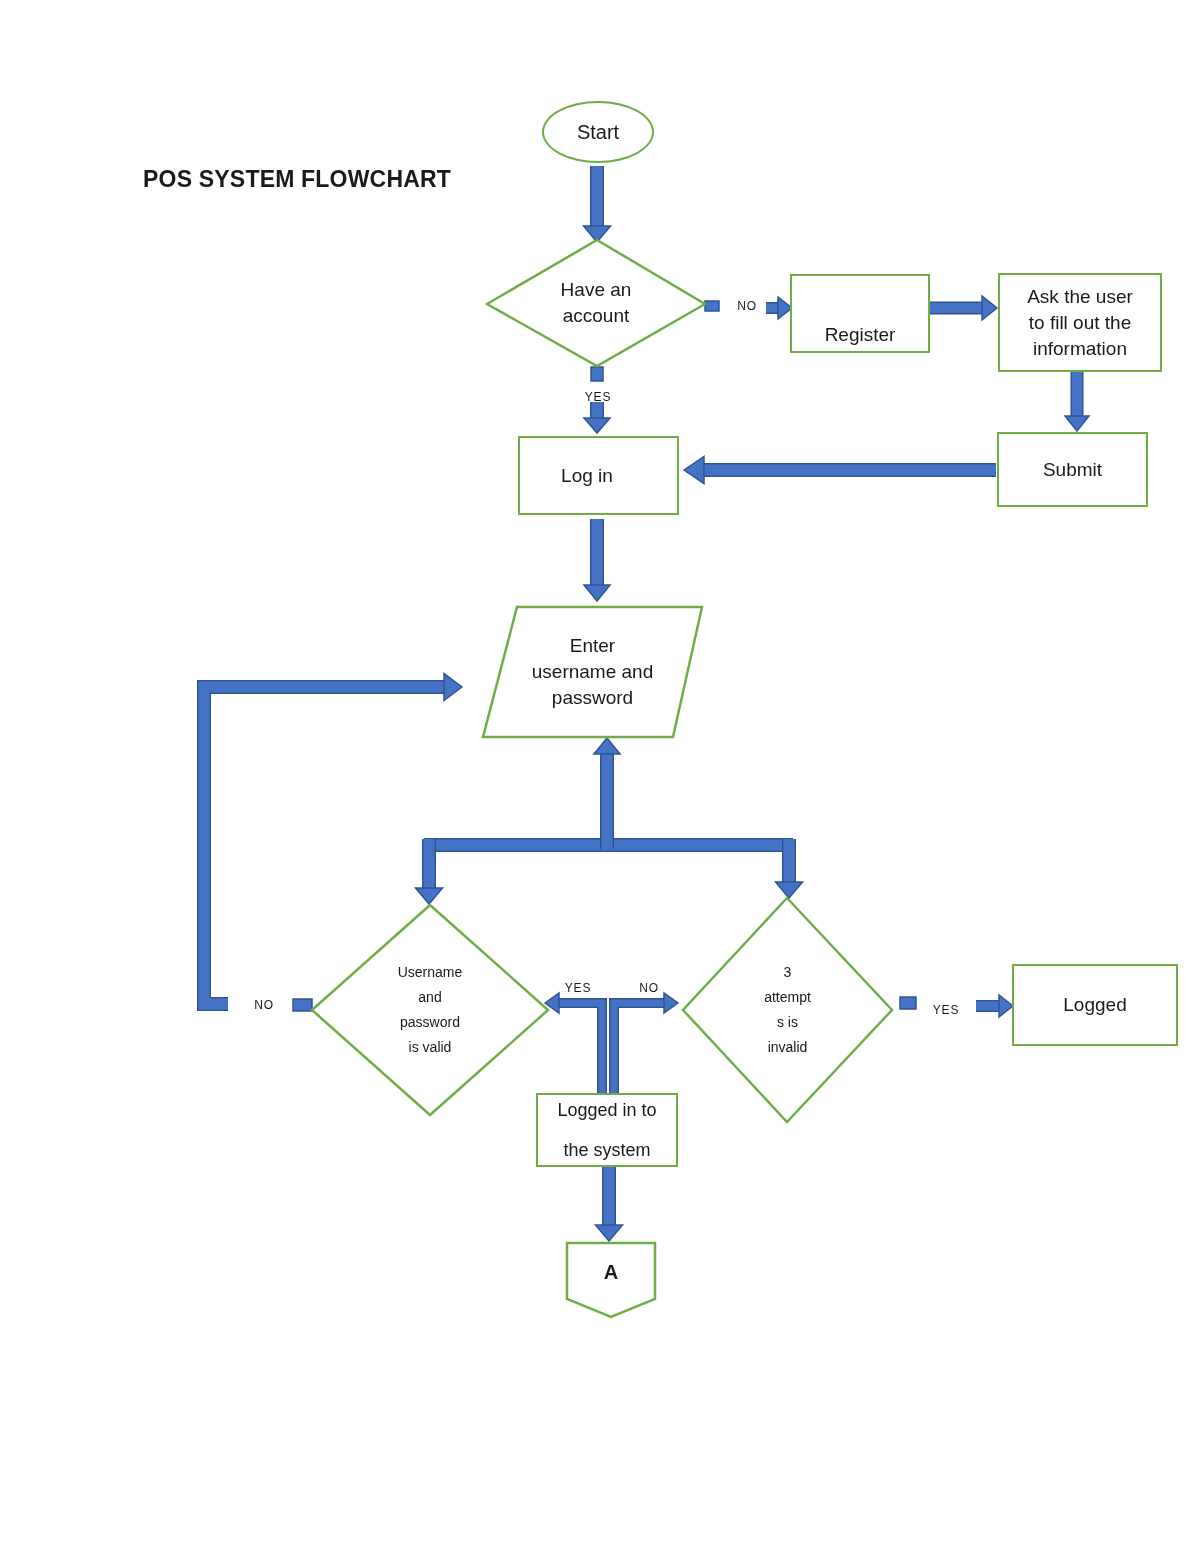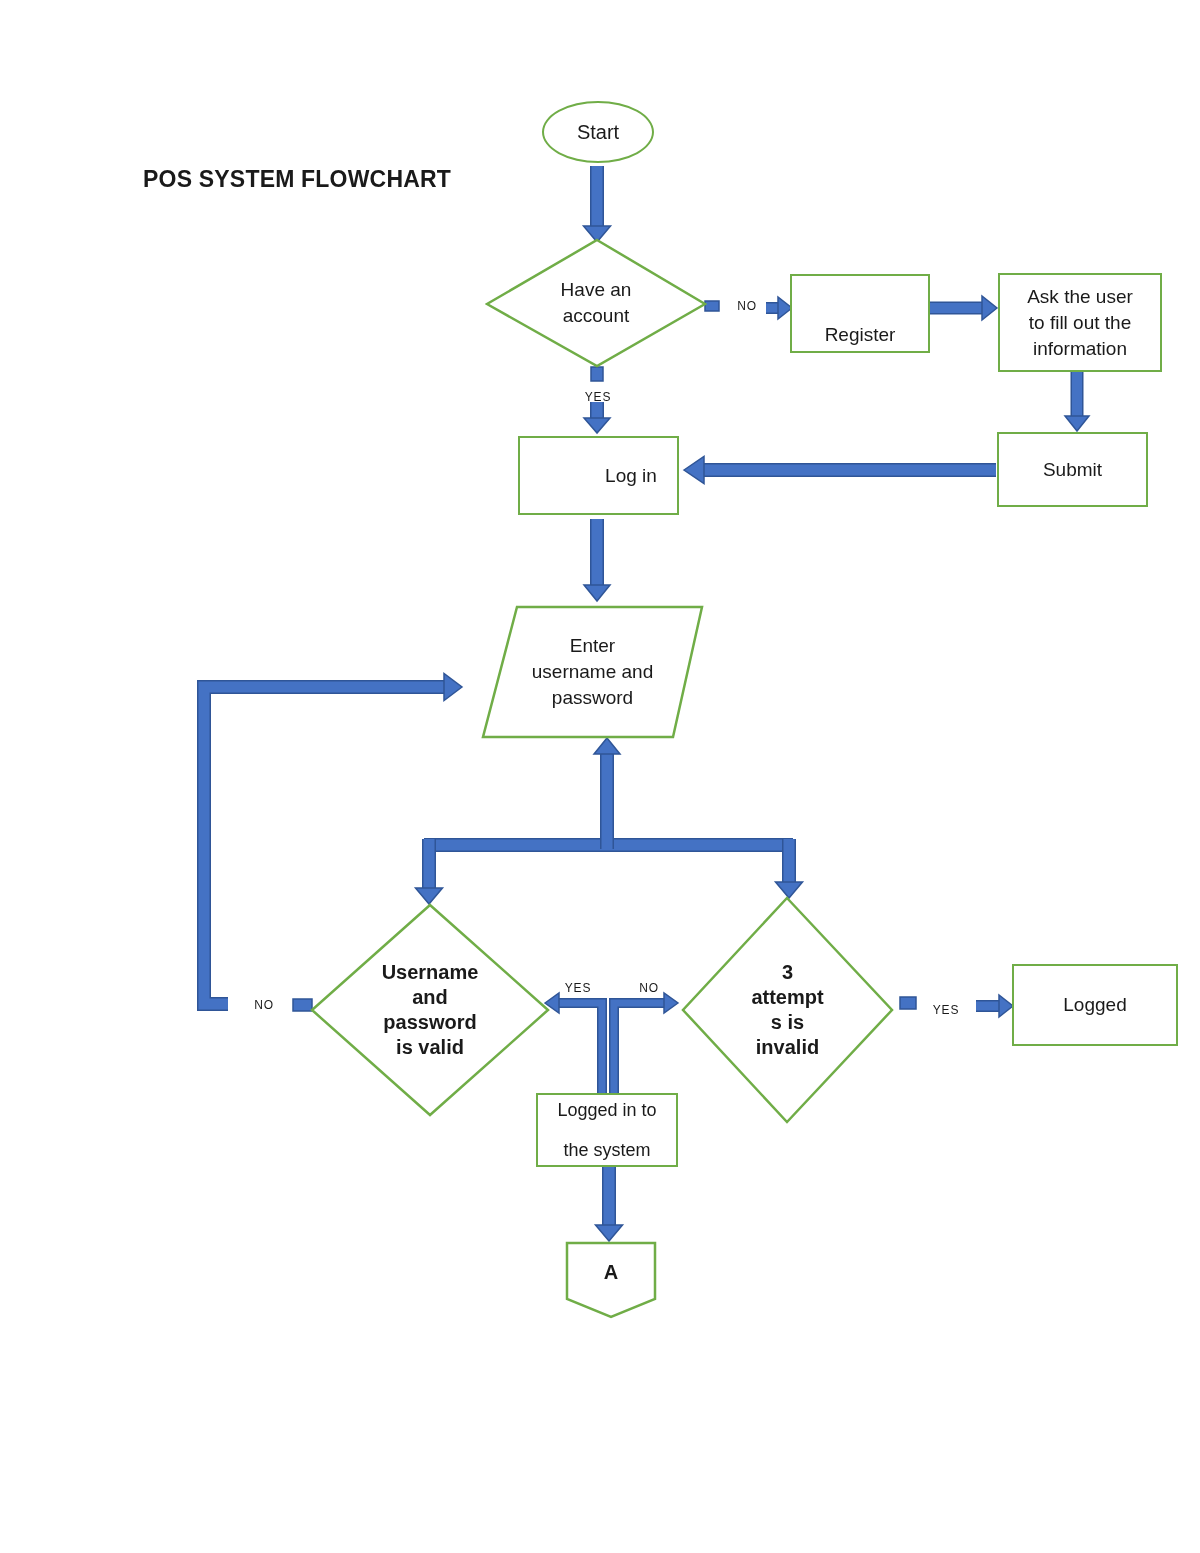--- a/index.html
+++ b/index.html
@@ -76,21 +76,21 @@
   .edge-label{
     position:absolute;
     display:flex;
     align-items:center;
     justify-content:center;
     font-size:12px;
     letter-spacing:0.8px;
     color:#1a1a1a;
     z-index:3;
   }
-  .small-text{ font-size:20px; line-height:25px;font-weight:bold; }
+  .small-text{ font-size:14px; line-height:25px; }
   .loggedin-text{ font-size:18px; line-height:40px; }
   .start-text{ font-size:20px; }
   .a-text{ font-size:20px; font-weight:bold; }
 </style>
 </head>
 <body>
 
 <div id="canvas">
 
   <svg id="connector-layer" viewBox="0 0 1200 1553">
@@ -163,21 +163,21 @@
 
   <div class="node-box" style="left:998px;top:273px;width:164px;height:99px;"></div>
   <div class="label" style="left:998px;top:273px;width:164px;height:99px;">Ask the user
 to fill out the
 information</div>
 
   <div class="node-box" style="left:997px;top:432px;width:151px;height:75px;"></div>
   <div class="label" style="left:997px;top:432px;width:151px;height:75px;">Submit</div>
 
   <div class="node-box" style="left:518px;top:436px;width:161px;height:79px;"></div>
-  <div class="label" style="left:518px;top:436px;width:138px;height:79px;padding-left:44px;">Log in</div>
+  <div class="label" style="left:518px;top:436px;width:138px;height:79px;">Log in</div>
 
   <svg class="shape" style="left:480px;top:604px;" width="225" height="135">
     <polygon points="37,3 222,3 193,133 3,133"></polygon>
   </svg>
   <div class="label" style="left:480px;top:604px;width:225px;height:135px;">Enter
 username and
 password</div>
 
   <svg class="shape" style="left:310px;top:902px;" width="240" height="215">
     <polygon points="120,3 238,108 120,213 2,108"></polygon>

